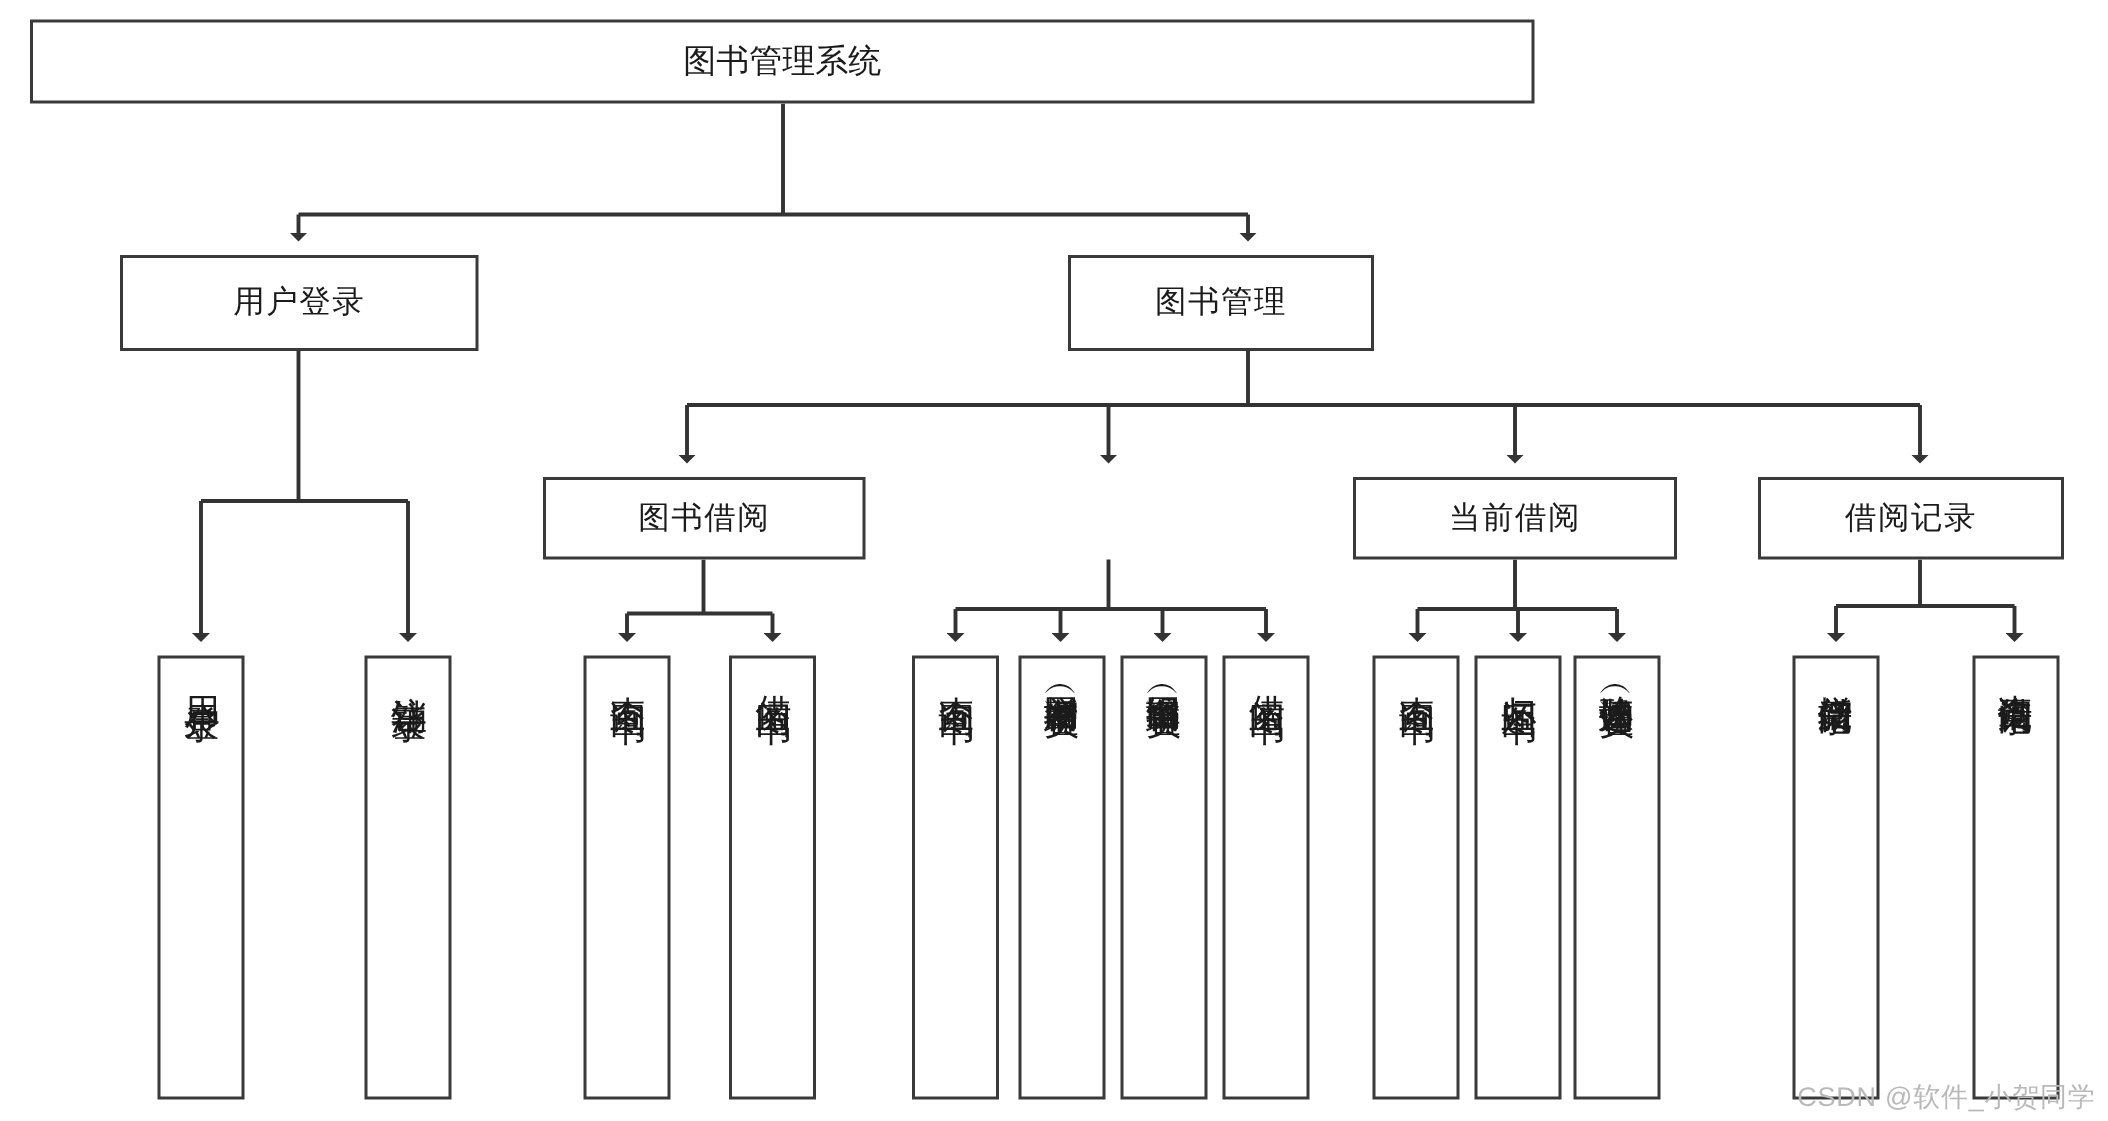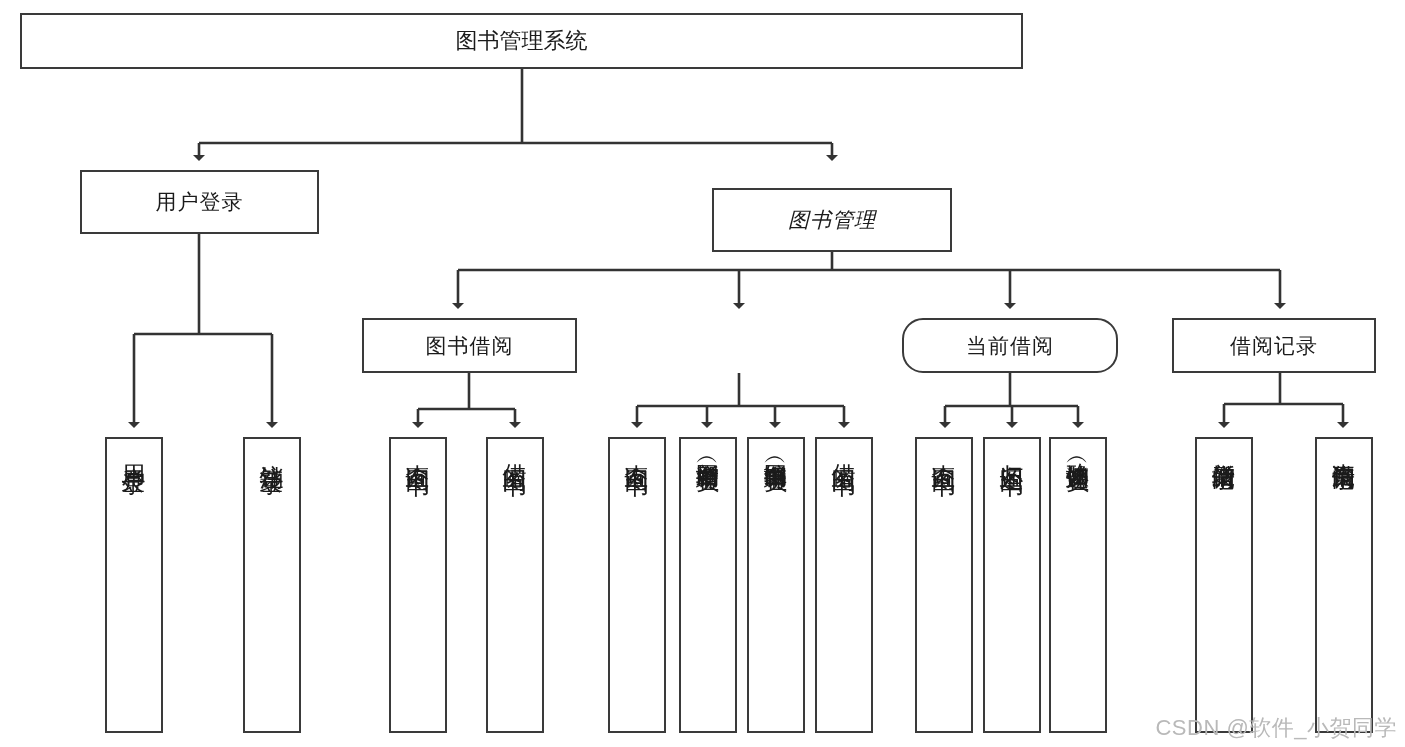--- a/index.html
+++ b/index.html
@@ -58,21 +58,21 @@
     color: #1b1b1b;
   }
   .vlabel.tight {
     letter-spacing: 1px;
     font-size: 23px;
   }
   #watermark {
     position: absolute;
     right: 8px;
     bottom: 4px;
-    font-size: 22px;
+    font-size: 18px;
     color: #b9b9b9;
     letter-spacing: 0.5px;
     white-space: nowrap;
   }
 </style>
 </head>
 <body>
 
 <div id="canvas">
 
@@ -127,28 +127,28 @@
     </g>
   </svg>
 
   <div class="node root" style="left:20px; top:13px; width:1003px; height:56px;">
     <span>图书管理系统</span>
   </div>
 
   <div class="node horiz" style="left:80px; top:170px; width:239px; height:64px;">
     <span>用户登录</span>
   </div>
-  <div class="node horiz" style="left:712px; top:188px; width:240px; height:64px;font-style:italic;">
+  <div class="node horiz" style="left:712px; top:170px; width:204px; height:64px;">
     <span>图书管理</span>
   </div>
 
   <div class="node horiz" style="left:362px; top:318px; width:215px; height:55px;">
     <span>图书借阅</span>
   </div>
-  <div class="node horiz" style="left:902px; top:318px; width:216px; height:55px;border-radius:21px;">
+  <div class="node horiz" style="left:902px; top:318px; width:216px; height:55px;">
     <span>当前借阅</span>
   </div>
   <div class="node horiz" style="left:1172px; top:318px; width:204px; height:55px;">
     <span>借阅记录</span>
   </div>
 
   <div class="node vert" style="left:105px; top:437px; width:58px; height:296px;">
     <span class="vlabel">用户登录</span>
   </div>
   <div class="node vert" style="left:243px; top:437px; width:58px; height:296px;">

